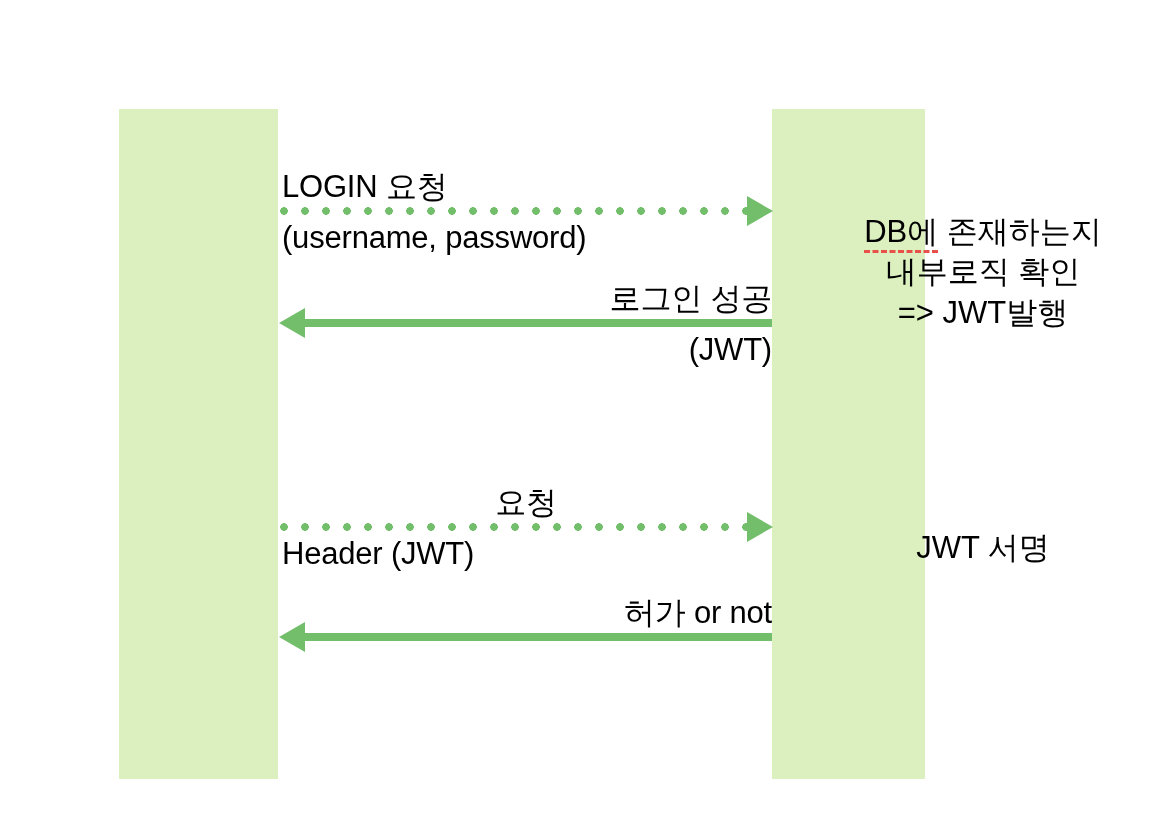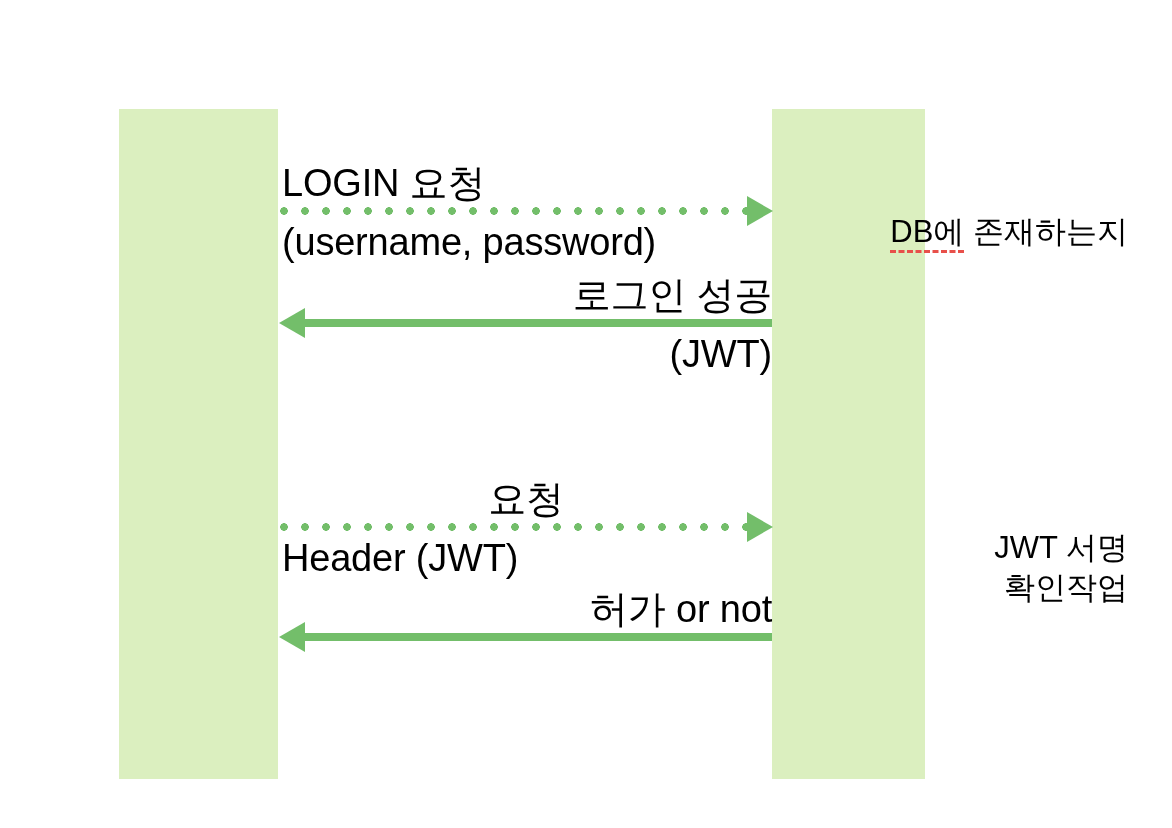--- a/index.html
+++ b/index.html
@@ -86,21 +86,21 @@
     top: -15px;
     border-right: 26px solid #73be6a;
   }
   
   .msg-rtl .line-solid { left: 22px; }
   .msg-ltr .line-dotted { right: 22px; }
 
   
   .label {
     position: absolute;
-    font-size: 38px;
+    font-size: 31px;
     line-height: 1.17;
     color: #000000;
     white-space: nowrap;
     letter-spacing: -0.2px;
   }
   .label-above {
     bottom: 6px;
   }
   .label-below {
     top: 9px;
@@ -108,21 +108,21 @@
   .label-left   { left: 2px;  text-align: left; }
   .label-right  { right: 0;   text-align: right; margin-left: 46px; }
   .label-center { left: 50%;  transform: translateX(-50%); text-align: center; }
 
   
   .note {
     position: absolute;
     font-size: 31px;
     line-height: 1.30;
     color: #000000;
-    text-align: right;
+    text-align: center;
     white-space: nowrap;
   }
   #note-db {
     left: 838px;
     top: 212px;
     width: 290px;
   }
   #note-verify {
     left: 838px;
     top: 528px;
@@ -166,20 +166,21 @@
   </div>
 
   <div class="message msg-rtl" style="top:637px;">
     <div class="line-solid"></div>
     <div class="head head-left"></div>
     <div class="label label-above label-right">허가 or not</div>
   </div>
 
   <div id="note-db" class="note">
     <span class="note-line"><span class="spell-error">DB에</span><span> 존재하는지</span></span>
+    <span class="note-line">내부로직 확인</span>
+    <span class="note-line">=&gt; JWT발행</span>
   </div>
 
   <div id="note-verify" class="note">
     <span class="note-line">JWT 서명</span>
-    <span class="note-line">확인작업</span>
   </div>
 
 </div>
 
 </body></html>

